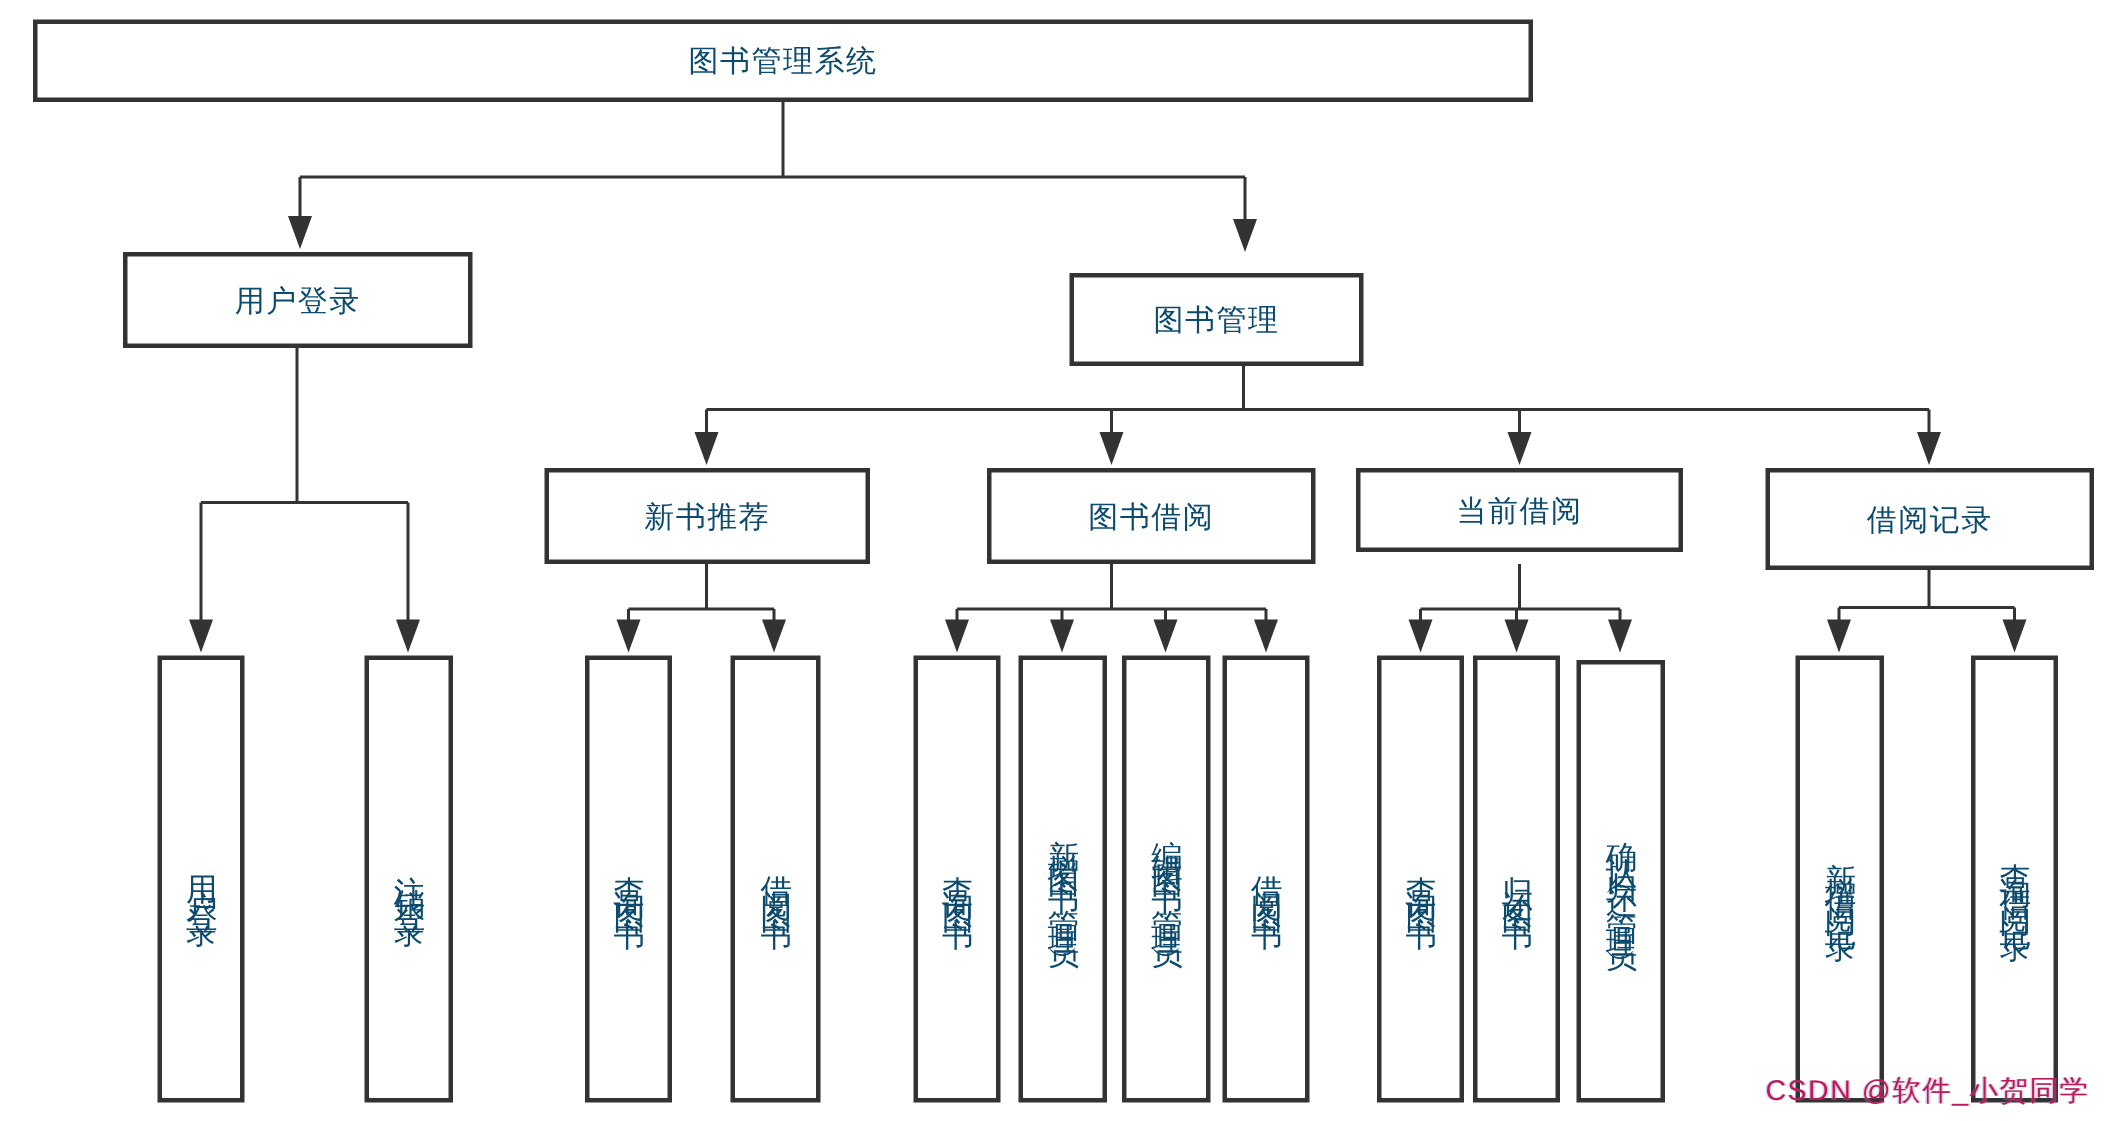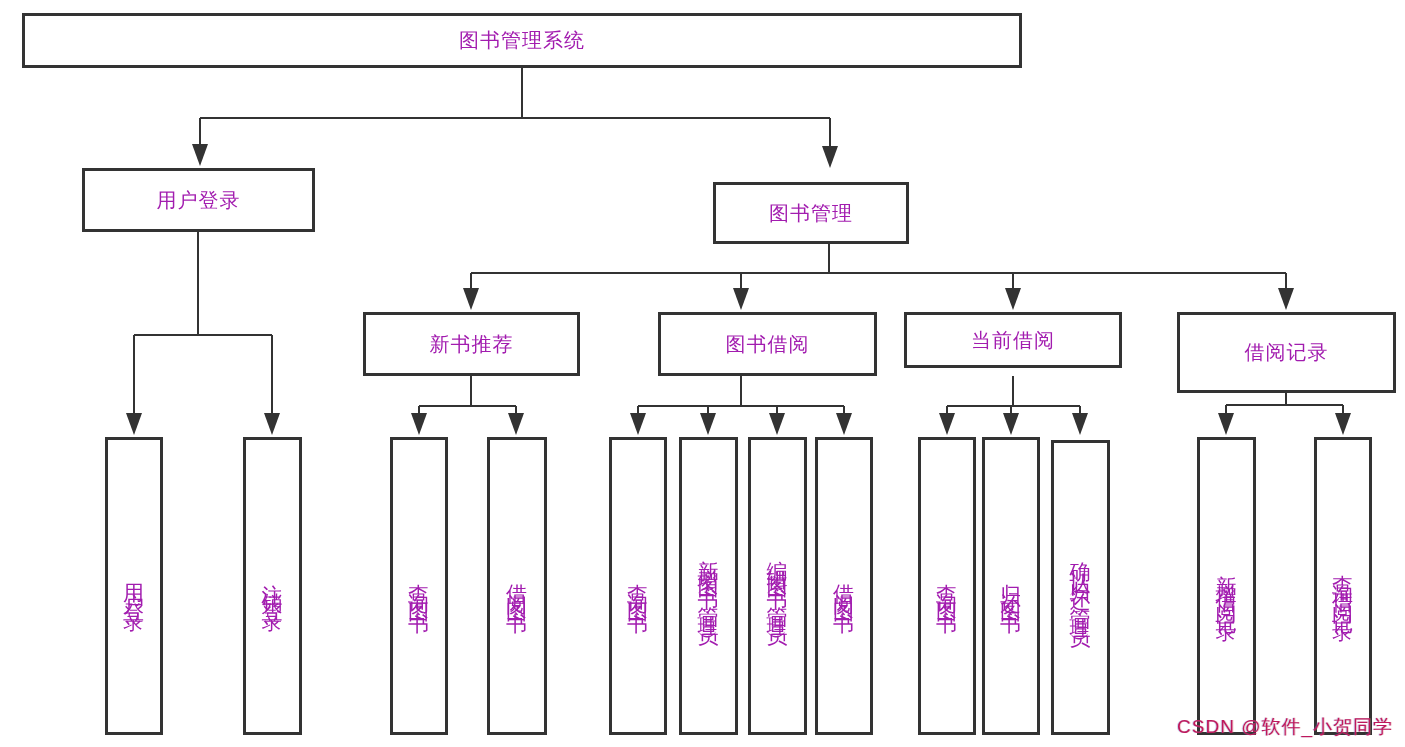--- a/index.html
+++ b/index.html
@@ -9,21 +9,21 @@
     background:#ffffff;
     font-family:"Liberation Sans","DejaVu Sans",sans-serif;
     overflow:hidden;
   }
   .connectors{position:absolute;left:0;top:0;}
   .box{
     position:absolute;
     box-sizing:border-box;
     background:#ffffff;
     border:3px solid #333333;
-    color:#a21caf;
+    color:#0c4a6e;
     display:flex;
     align-items:center;
     justify-content:center;
     font-size:20px;
     letter-spacing:1px;
     text-align:left;
   }
   .leaf{
     writing-mode:vertical-rl;
     text-orientation:mixed;
@@ -87,21 +87,21 @@
   </svg>
 
   <div class="box" style="left:22px;top:13px;width:1000px;height:55px;">图书管理系统</div>
 
   <div class="box" style="left:82px;top:168px;width:233px;height:64px;">用户登录</div>
   <div class="box" style="left:713px;top:182px;width:196px;height:62px;font-family:Liberation Serif, serif;">图书管理</div>
 
   <div class="box" style="left:363px;top:312px;width:217px;height:64px;">新书推荐</div>
   <div class="box" style="left:632px;top:312px;width:219px;height:64px;margin-left:26px;">图书借阅</div>
   <div class="box" style="left:904px;top:312px;width:218px;height:56px;">当前借阅</div>
-  <div class="box" style="left:1177px;top:312px;width:219px;height:81px;">借阅记录</div>
+  <div class="box" style="left:1177px;top:312px;width:219px;height:68px;">借阅记录</div>
 
   <div class="box leaf" style="left:105px;top:437px;width:58px;height:298px;">用户登录</div>
   <div class="box leaf" style="left:243px;top:437px;width:59px;height:298px;">注销登录</div>
 
   <div class="box leaf" style="left:390px;top:437px;width:58px;height:298px;">查询图书</div>
   <div class="box leaf" style="left:487px;top:437px;width:60px;height:298px;">借阅图书</div>
 
   <div class="box leaf" style="left:609px;top:437px;width:58px;height:298px;">查询图书</div>
   <div class="box leaf" style="left:679px;top:437px;width:59px;height:298px;">新增图书（管理员）</div>
   <div class="box leaf" style="left:748px;top:437px;width:59px;height:298px;">编辑图书（管理员）</div>

